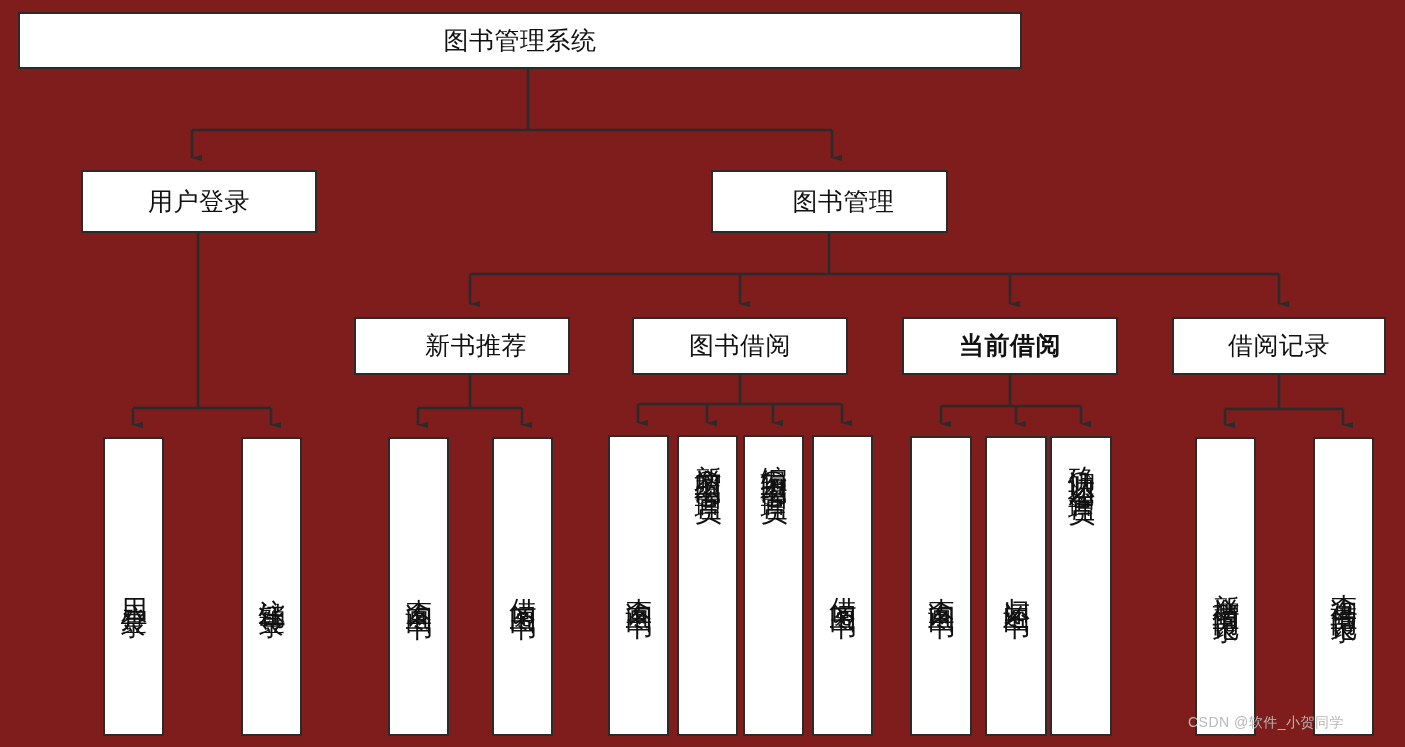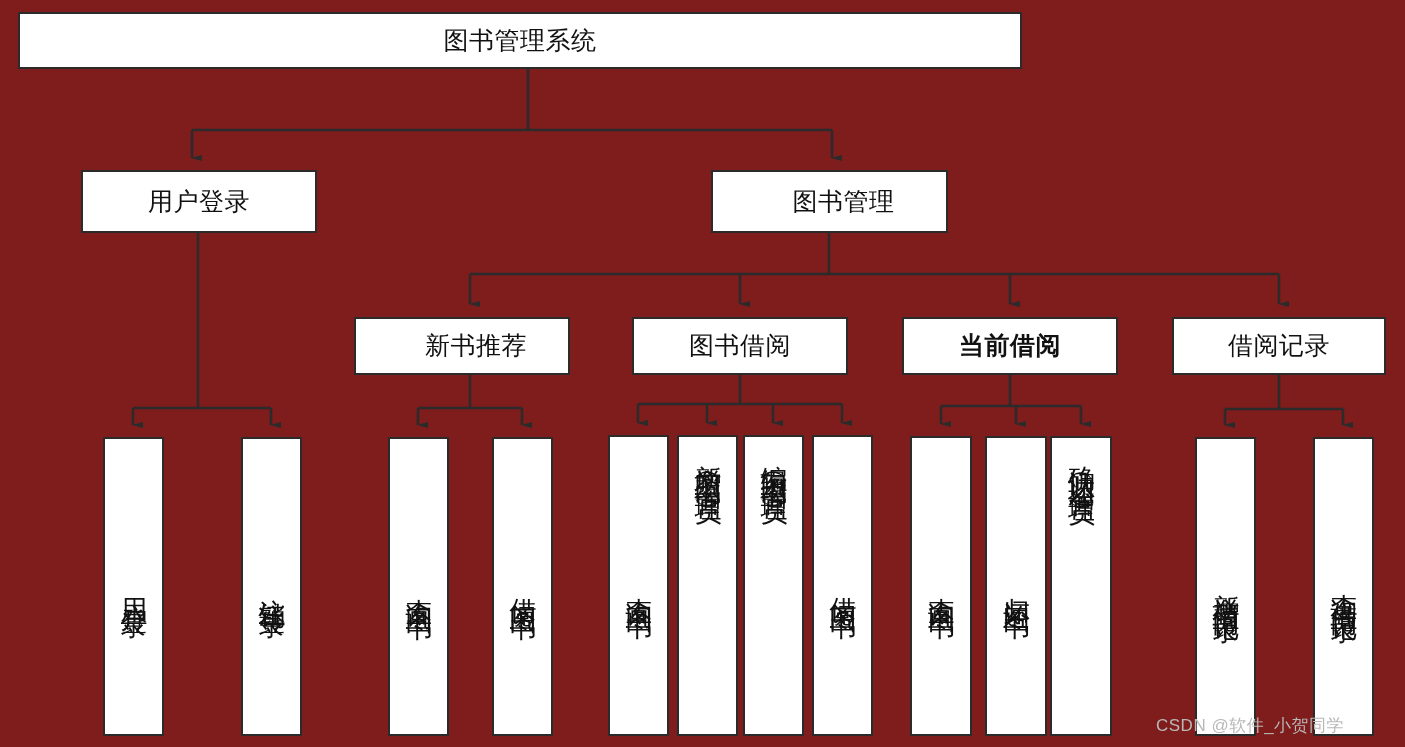--- a/index.html
+++ b/index.html
@@ -58,23 +58,23 @@
     letter-spacing: 5px;
     line-height: 1;
     margin: 0 auto;
   }
   .vertical.center-text {
     align-items: center;
     padding-top: 0;
   }
   .watermark {
     position: absolute;
-    left: 1156px;
+    left: 1188px;
     top: 714px;
-    font-size: 17px;
+    font-size: 14px;
     color: #b9b9b9;
     white-space: nowrap;
     letter-spacing: 0.5px;
   }
 </style>
 </head>
 <body>
 
 <div id="diagram-root">
 

